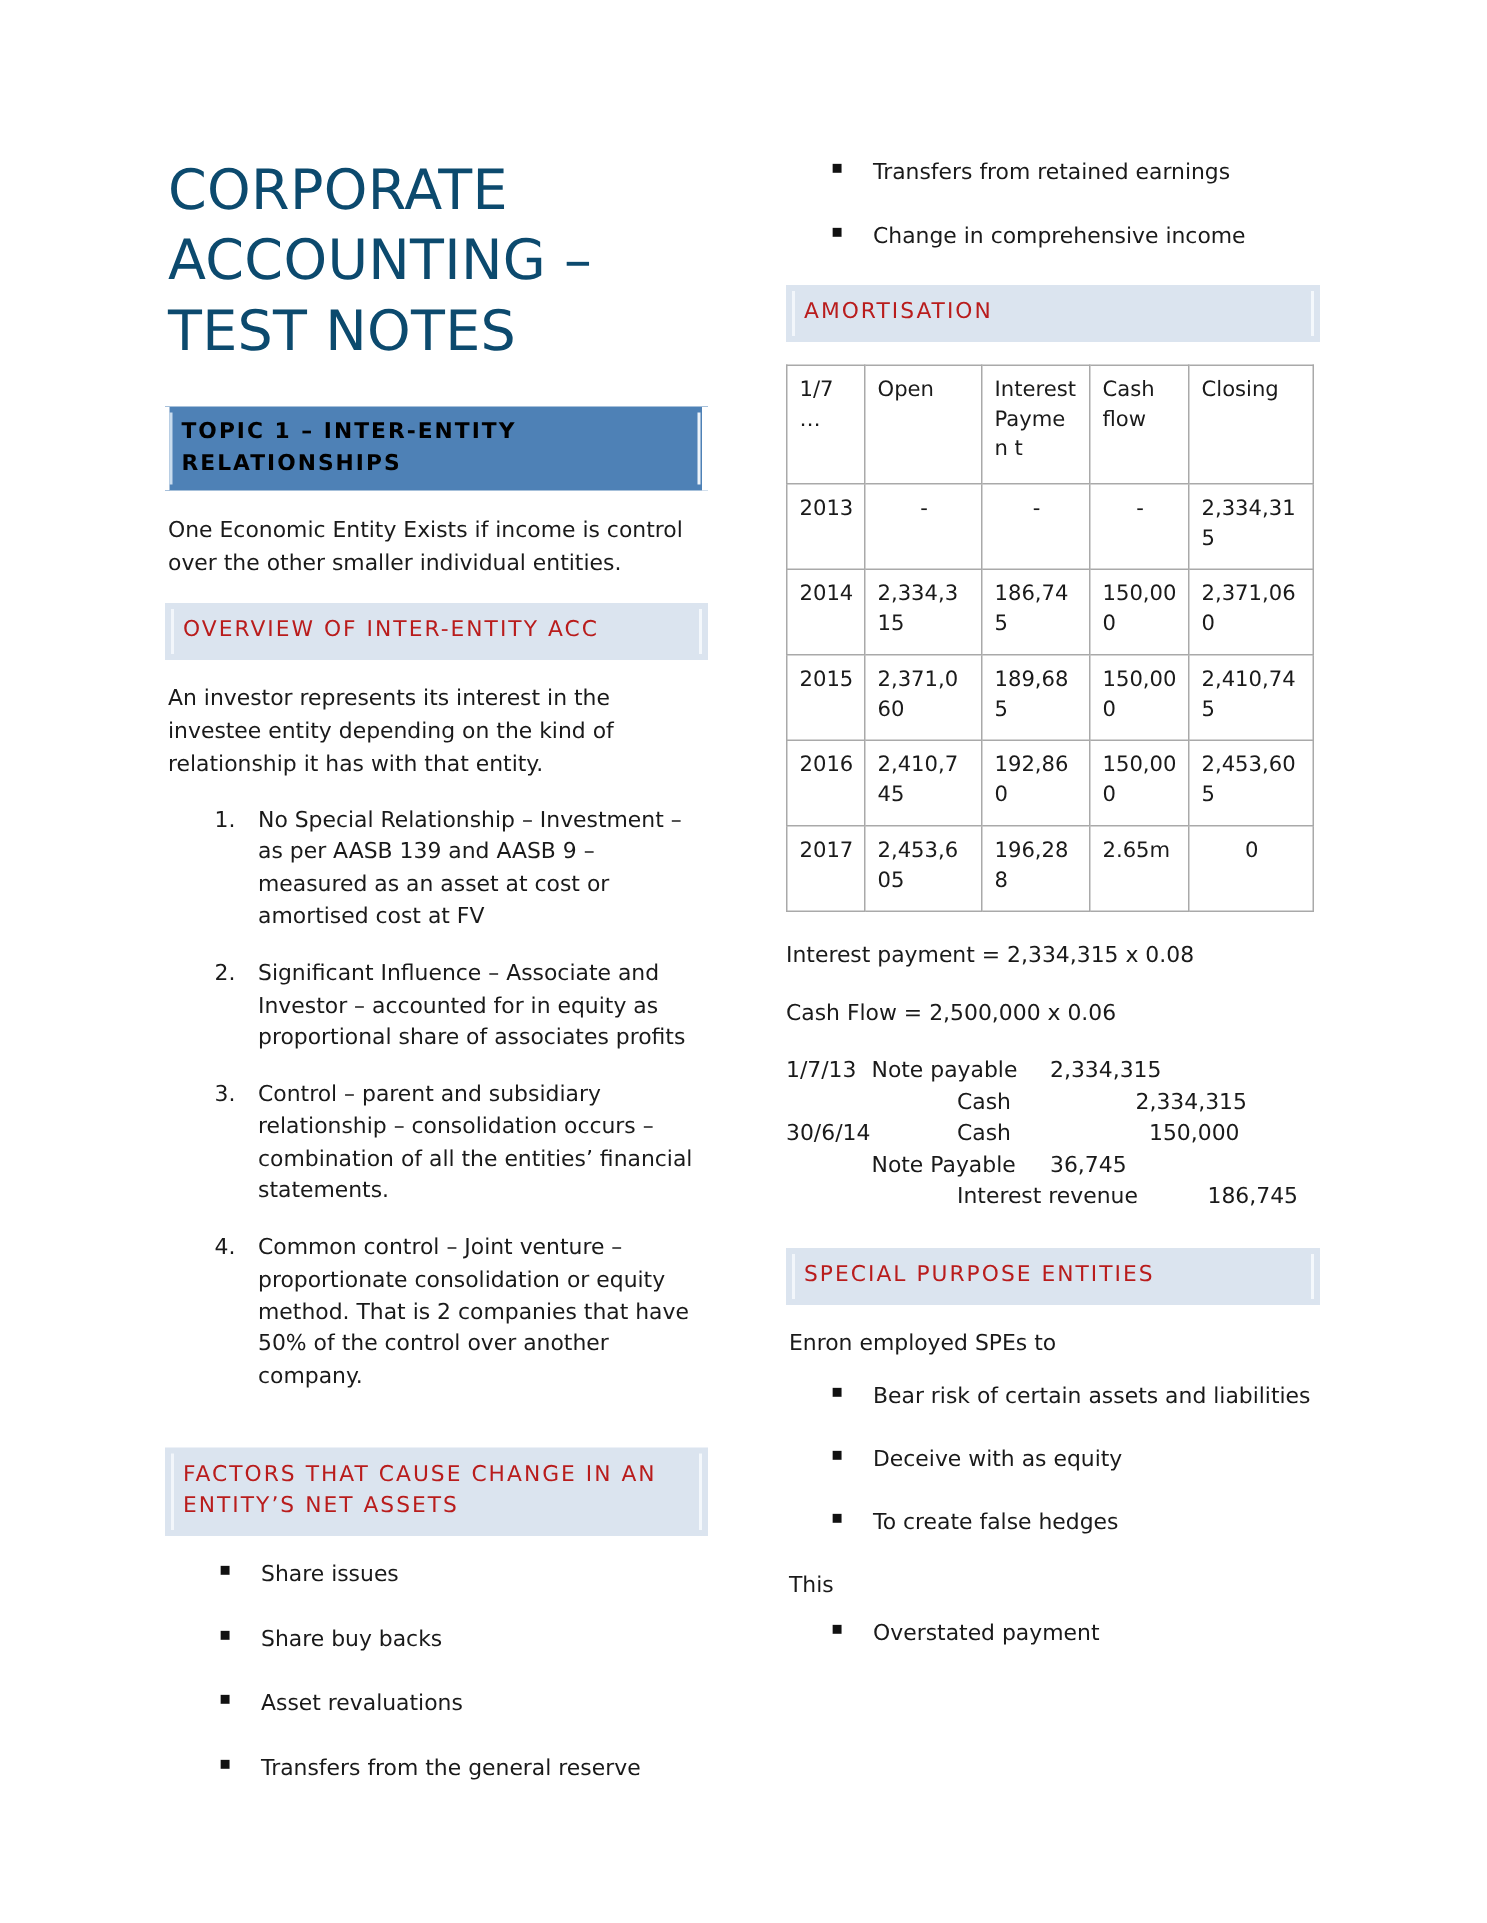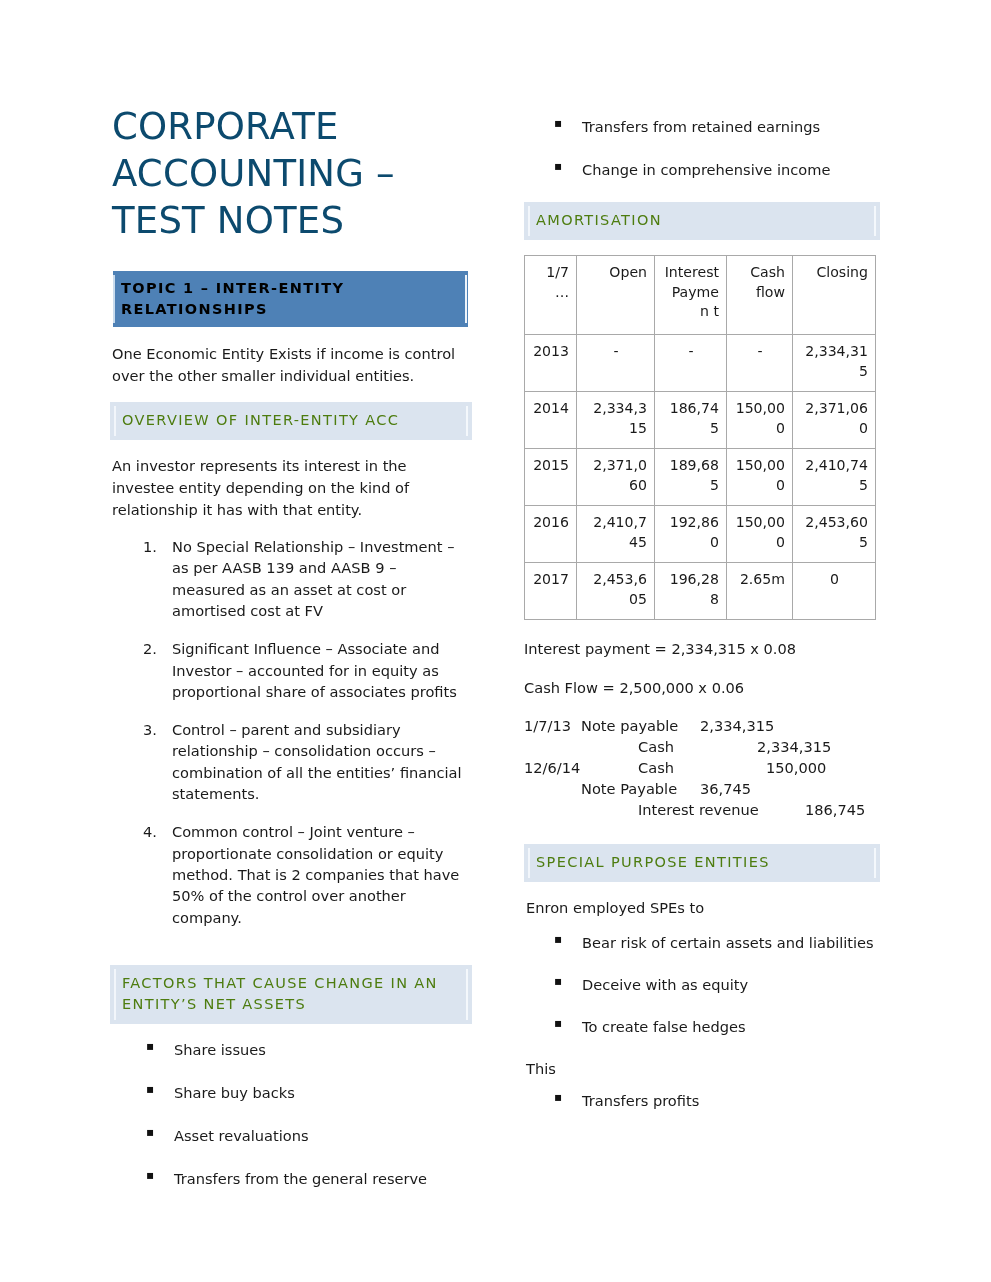--- a/index.html
+++ b/index.html
@@ -22,21 +22,21 @@
   }
   .col-left {
     position: absolute;
     left: 110px;
     top: 104px;
     width: 362px;
   }
   .col-right {
     position: absolute;
     left: 524px;
-    top: 116px;
+    top: 104px;
     width: 356px;
   }
 
   
   .doc-title {
     font-size: 37px;
     line-height: 1.27;
     color: #0c4a6e;
     font-weight: 400;
     letter-spacing: 0.2px;
@@ -68,21 +68,21 @@
   .h-primary::after {
     content: "";
     position: absolute;
     right: 5px; top: 4px; bottom: 4px;
     width: 2px;
     background: #eef4fa;
   }
 
   .h-secondary {
     background: #dbe4ef;
-    color: #4d7c0f;
+    color: #b91c1c;
     font-size: 14.5px;
     font-weight: 400;
     letter-spacing: 1.35px;
     line-height: 1.45;
     padding: 8px 13px 9px 12px;
     box-sizing: border-box;
     position: relative;
     margin: 0 0 15px 0;
   }
   .h-secondary::before {
@@ -157,21 +157,21 @@
   table.amort {
     border-collapse: collapse;
     width: 351px;
     table-layout: fixed;
     margin: 0 0 18px 0;
     font-size: 14.1px;
   }
   table.amort td, table.amort th {
     border: 1px solid #a9a9a9;
     vertical-align: top;
-    text-align: right;
+    text-align: left;
     padding: 7px 7px 9px 8px;
     font-weight: 400;
     line-height: 1.38;
     word-wrap: break-word;
     overflow-wrap: break-word;
     color: #1a1a1a;
   }
   table.amort th { height: 62px; }
   table.amort td { height: 40px; }
   table.amort col.c0 { width: 52px; }
@@ -306,21 +306,21 @@
     <p class="calc-line">Cash Flow = 2,500,000 x 0.06</p>
 
     <div class="journal">
       <span class="jrow" style="left:0px;   top:0px;">1/7/13</span>
       <span class="jrow" style="left:57px;  top:0px;">Note payable</span>
       <span class="jrow" style="left:176px; top:0px;">2,334,315</span>
 
       <span class="jrow" style="left:114px; top:21px;">Cash</span>
       <span class="jrow" style="left:233px; top:21px;">2,334,315</span>
 
-      <span class="jrow" style="left:0px;   top:42px;">12/6/14</span>
+      <span class="jrow" style="left:0px;   top:42px;">30/6/14</span>
       <span class="jrow" style="left:114px; top:42px;">Cash</span>
       <span class="jrow" style="left:242px; top:42px;">150,000</span>
 
       <span class="jrow" style="left:57px;  top:63px;">Note Payable</span>
       <span class="jrow" style="left:176px; top:63px;">36,745</span>
 
       <span class="jrow" style="left:114px; top:84px;">Interest revenue</span>
       <span class="jrow" style="left:281px; top:84px;">186,745</span>
     </div>
 
@@ -330,18 +330,18 @@
 
     <ul class="bul-list" style="margin-top:10px; padding-left:58px;">
       <li>Bear risk of certain assets and liabilities</li>
       <li>Deceive with as equity</li>
       <li>To create false hedges</li>
     </ul>
 
     <p class="para" style="margin-top:12px; margin-bottom:8px;">This</p>
 
     <ul class="bul-list" style="margin-top:10px; padding-left:58px;">
-      <li>Transfers profits</li>
+      <li>Overstated payment</li>
     </ul>
 
   </div>
 
 </div>
 
 </body></html>

